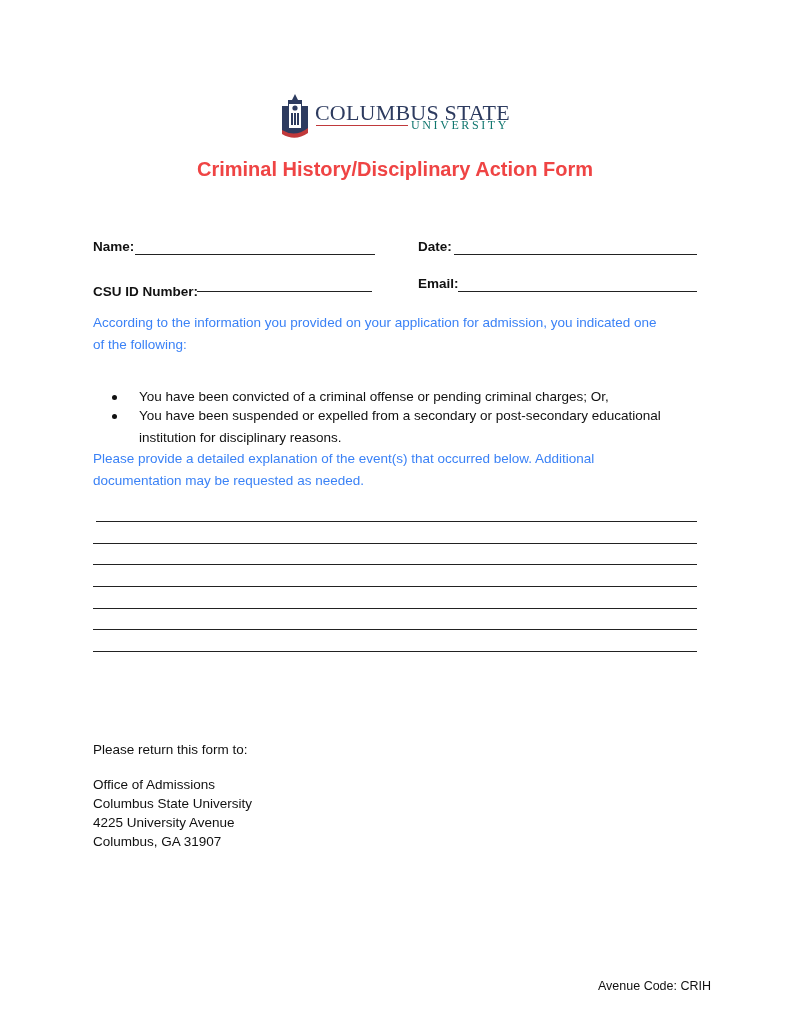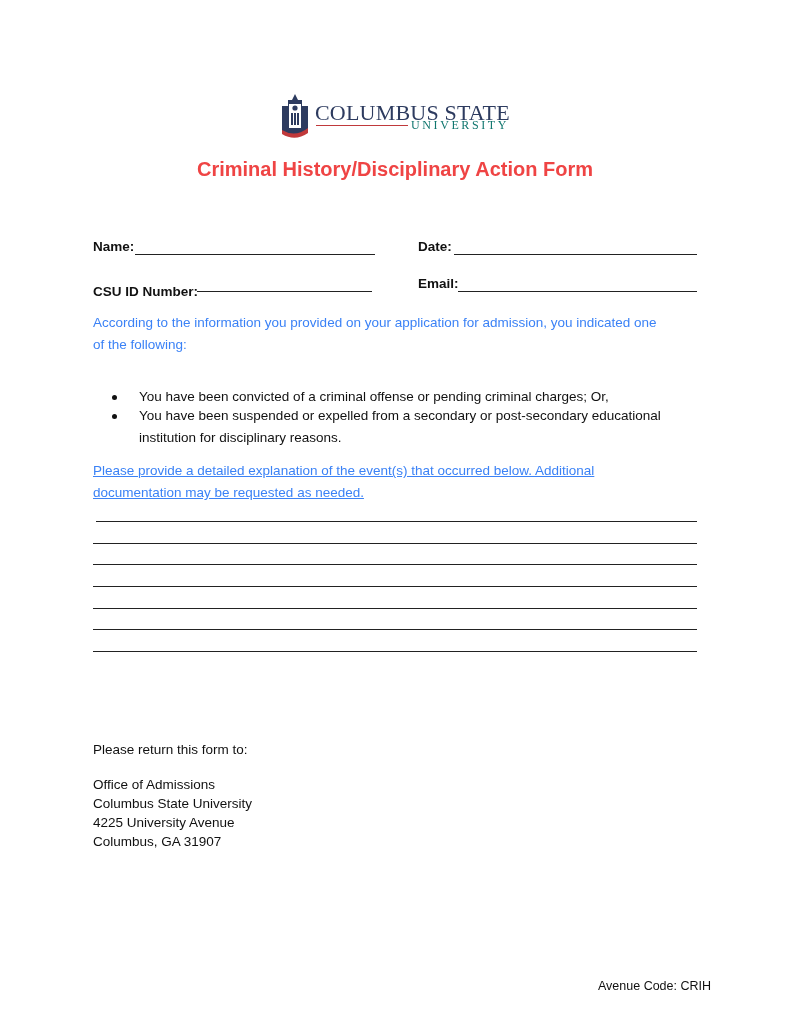--- a/index.html
+++ b/index.html
@@ -89,21 +89,21 @@
 <div class="bullet-row" style="top:370px; width:590px; height:22px;margin-top:16px;">
   <span class="bullet-dot"></span>
   <span class="bullet-text">You have been convicted of a criminal offense or pending criminal charges; Or,</span>
 </div>
 <div class="bullet-row" style="top:405px; width:590px; height:44px;text-align:center;">
   <span class="bullet-dot"></span>
   <span class="bullet-text">You have been suspended or expelled from a secondary or post-secondary educational</span>
   <span class="bullet-text" style="top:22px;">institution for disciplinary reasons.</span>
 </div>
 
-<div class="abs para" style="left:93px; top:460px; width:620px;text-decoration:underline;">
+<div class="abs para" style="left:93px; top:448px; width:620px;">
   <div style="white-space:nowrap;">Please provide a detailed explanation of the event(s) that occurred below. Additional</div>
   <div style="white-space:nowrap;">documentation may be requested as needed.</div>
 </div>
 
 <div class="write-line" style="left:96px; top:521px; width:601px;"></div>
 <div class="write-line" style="left:93px; top:543px; width:604px;"></div>
 <div class="write-line" style="left:93px; top:564px; width:604px;"></div>
 <div class="write-line" style="left:93px; top:586px; width:604px;"></div>
 <div class="write-line" style="left:93px; top:608px; width:604px;"></div>
 <div class="write-line" style="left:93px; top:629px; width:604px;"></div>

